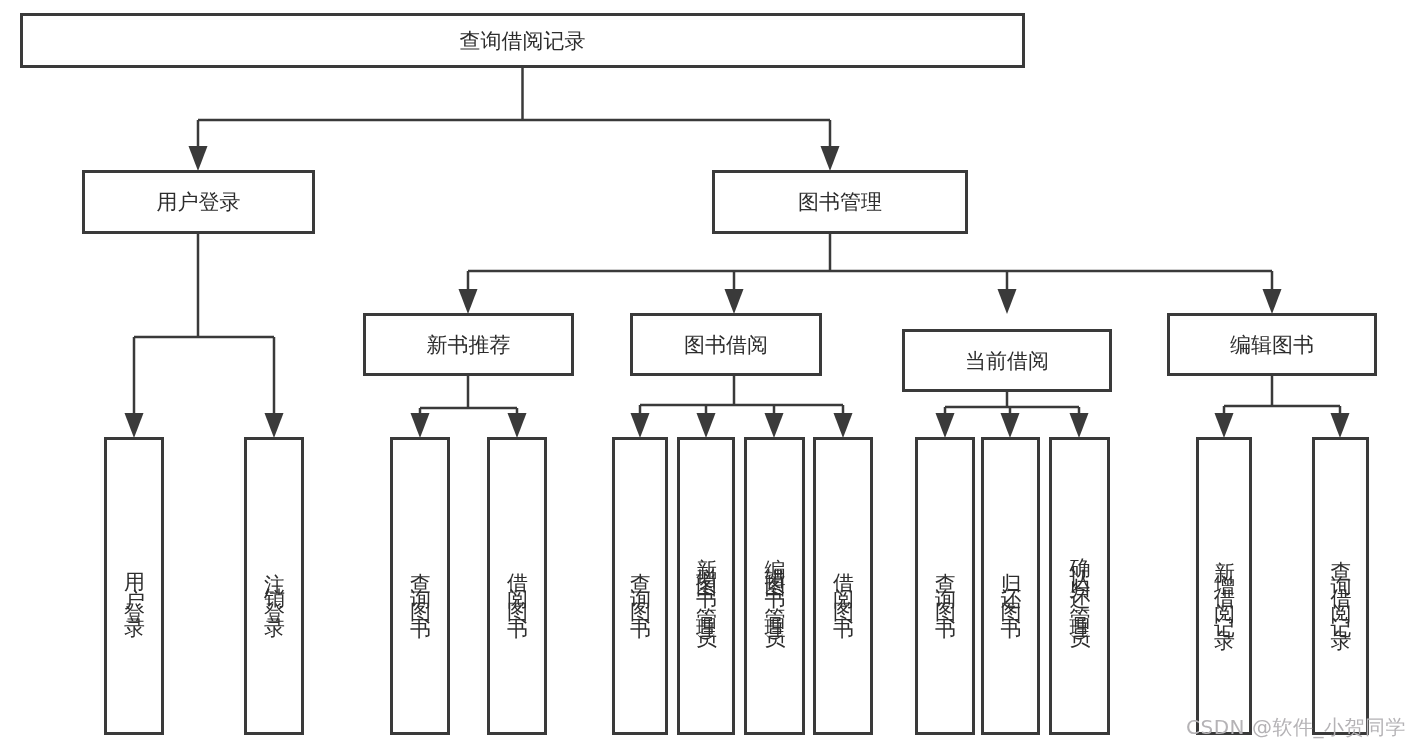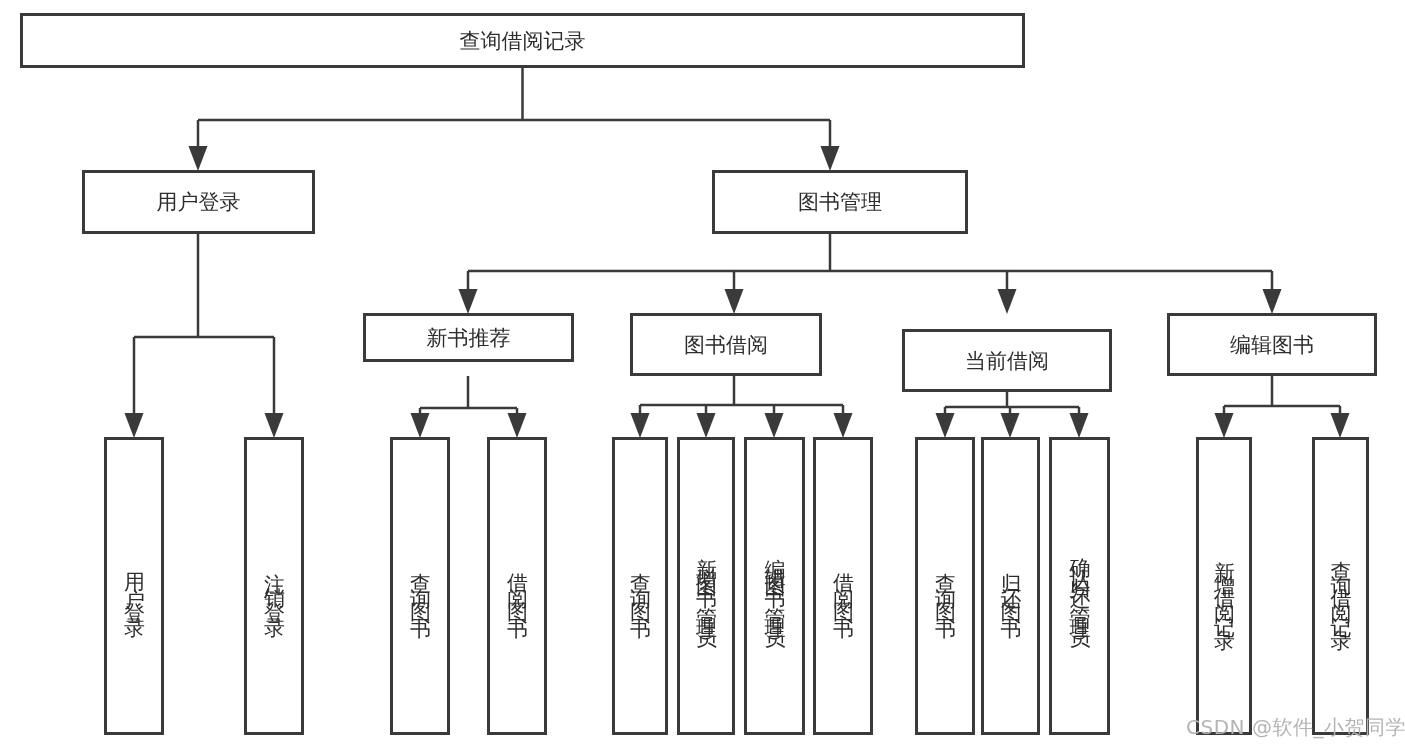--- a/index.html
+++ b/index.html
@@ -28,21 +28,21 @@
     line-height:1;
     white-space:nowrap;
   }
   .ls4{letter-spacing:15px;}
   .ls6{letter-spacing:14px;}
   .ls9{letter-spacing:10px;}
   
   #n-root{left:20px;top:13px;width:1005px;height:55px;}
   #n-user-login{left:82px;top:170px;width:233px;height:64px;}
   #n-book-mgmt{left:712px;top:170px;width:256px;height:64px;}
-  #n-new-book{left:363px;top:313px;width:211px;height:49px;}
+  #n-new-book{left:363px;top:313px;width:211px;height:63px;}
   #n-book-borrow{left:630px;top:313px;width:192px;height:63px;}
   #n-current-borrow{left:902px;top:313px;width:210px;height:63px;margin-top:16px;}
   #n-borrow-record{left:1167px;top:313px;width:210px;height:63px;}
   #n-a1{left:104px;top:437px;width:60px;height:298px;}
   #n-a2{left:244px;top:437px;width:60px;height:298px;}
   #n-b1{left:390px;top:437px;width:60px;height:298px;}
   #n-b2{left:487px;top:437px;width:60px;height:298px;}
   #n-c1{left:612px;top:437px;width:56px;height:298px;}
   #n-c2{left:677px;top:437px;width:58px;height:298px;}
   #n-c3{left:744px;top:437px;width:61px;height:298px;}

